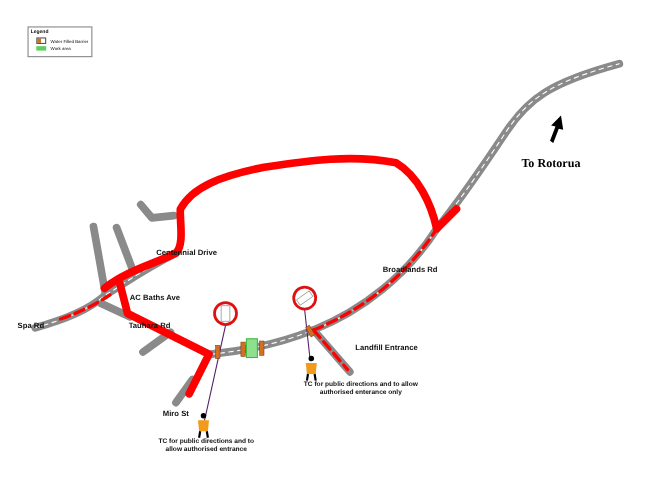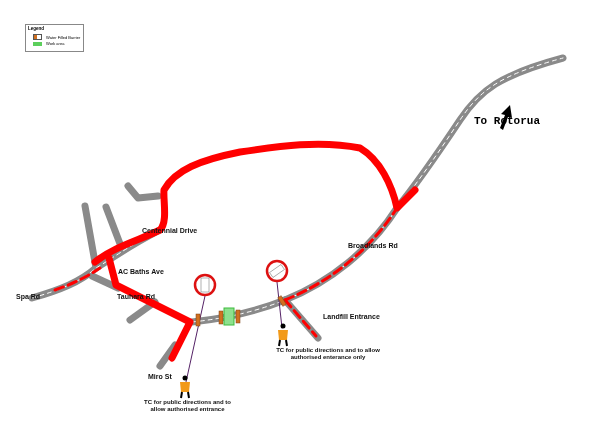--- a/index.html
+++ b/index.html
@@ -6,21 +6,21 @@
   body { width: 600px; height: 435px; position: relative; overflow: hidden; font-family: "Liberation Sans", sans-serif; }
   svg#map { position: absolute; left: 0; top: 0; }
   .legend { position: absolute; left: 25px; top: 24px; width: 57px; height: 26px; border: 1px solid #888; background: #fff; font-size: 4px; font-family: "Liberation Sans", sans-serif; }
   .legend .title { position: absolute; left: 2px; top: 1px; font-weight: bold; font-size: 4.5px; }
   .legend .row { position: absolute; left: 7px; display: flex; align-items: center; gap: 4px; }
   .legend .r1 { top: 9px; }
   .legend .r2 { top: 16px; }
   .sw-barrier { width: 7px; height: 4px; border: 1px solid #555; background: linear-gradient(90deg, #d07020 50%, #fff 50%); }
   .sw-work { width: 9px; height: 4px; background: #5ccf5c; }
   .lbl { position: absolute; font-size: 7px; font-weight: bold; color: #111; white-space: nowrap; font-family: "Liberation Sans", sans-serif; }
-  .rotorua { position: absolute; left: 474px; top: 115px; font-size: 11px; font-weight: bold; color: #000; font-family: Liberation Mono, monospace; }
+  .rotorua { position: absolute; left: 474px; top: 143px; font-size: 11px; font-weight: bold; color: #000; font-family: Liberation Serif, serif; }
   .note { position: absolute; font-size: 6px; font-weight: bold; text-align: center; line-height: 7px; color: #111; }
 </style>
 </head>
 <body>
 
 <svg id="map" width="600" height="435" viewBox="0 0 600 435">
   <g fill="none" stroke-linecap="round" stroke-linejoin="round">
 
     <g stroke="#8a8a8a" stroke-width="7">
       <path d="M32 298 C 60 290, 80 282, 96 268 C 110 260, 125 248, 160 230"></path>

